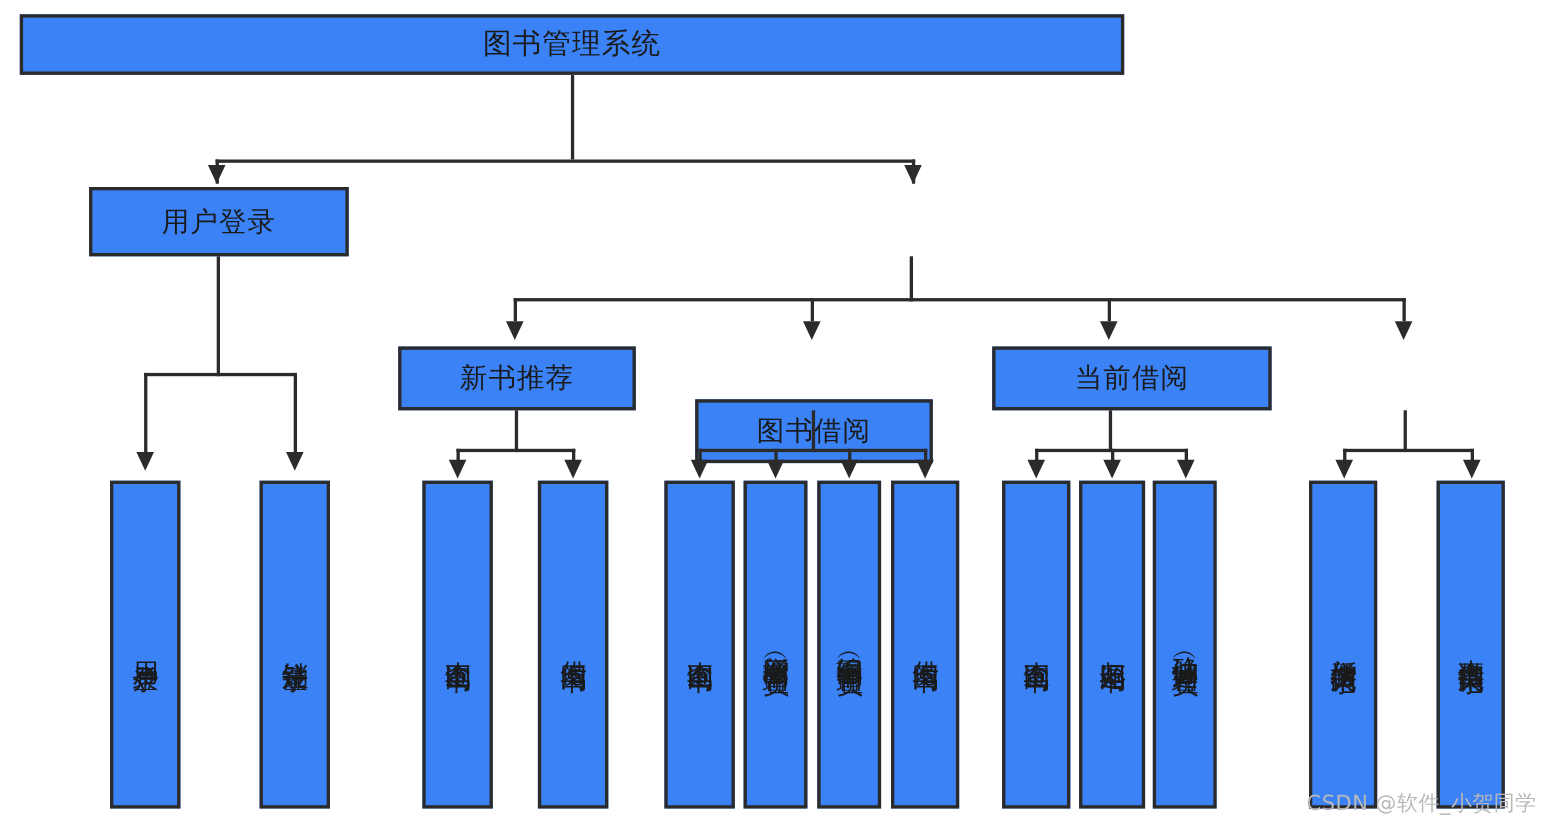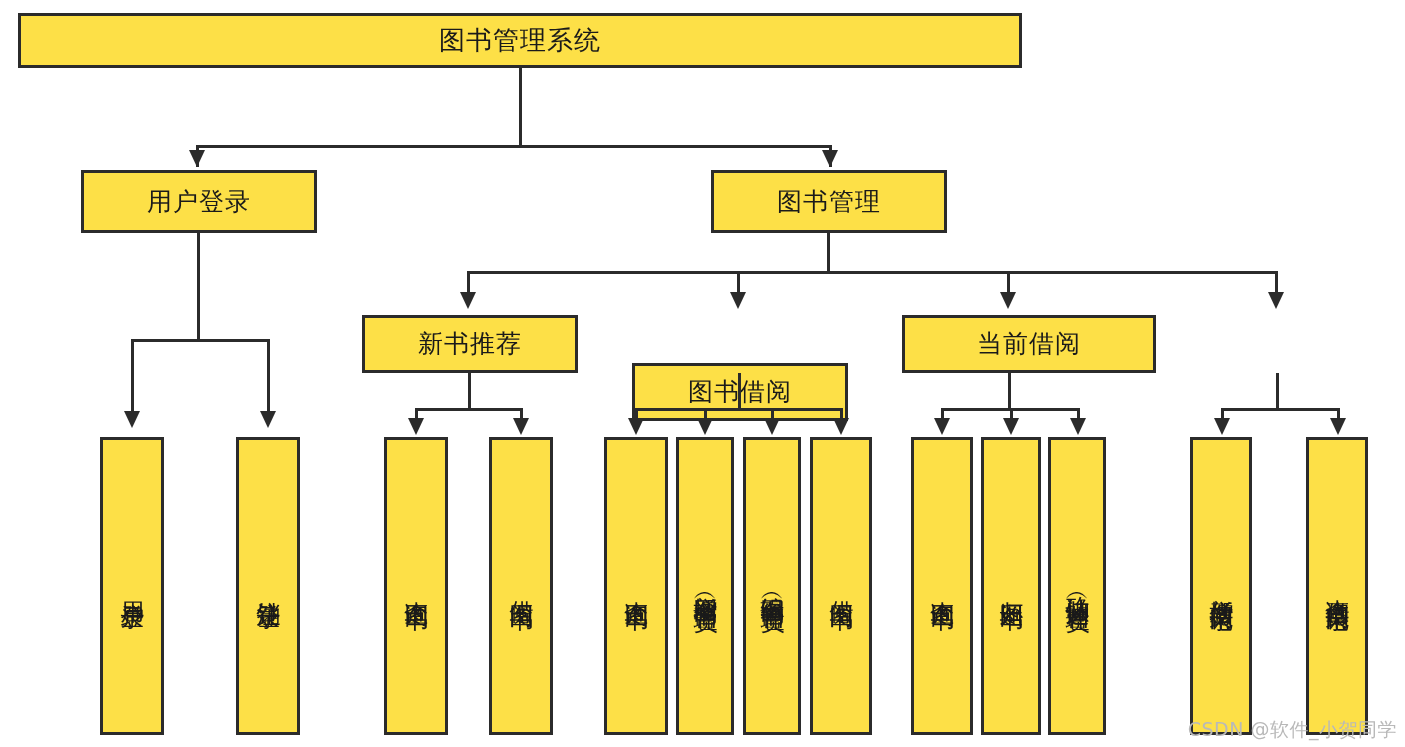--- a/index.html
+++ b/index.html
@@ -14,21 +14,21 @@
     position: relative;
     width: 1405px;
     height: 747px;
     background: #ffffff;
     overflow: hidden;
   }
   .node {
     position: absolute;
     box-sizing: border-box;
     border: 3px solid #2b2b2b;
-    background: #fde047;
+    background: #3b82f6;
     display: flex;
     align-items: center;
     justify-content: center;
     color: #1a1a1a;
   }
   .node-h .label {
     font-size: 25px;
     letter-spacing: 1px;
     line-height: 1.1;
     white-space: nowrap;
@@ -83,23 +83,20 @@
 
   <div class="conn conn-h" style="left:196px; top:145px; width:636px;"></div>
 
   <div class="conn conn-v" style="left:196px; top:145px; height:22px;"></div>
   <div class="arrow" style="left:189px; top:150px;"></div>
   <div class="conn conn-v" style="left:829px; top:145px; height:22px;"></div>
   <div class="arrow" style="left:822px; top:150px;"></div>
 
   <div class="node node-h" style="left:81px; top:170px; width:236px; height:63px;">
     <span class="label">用户登录</span>
-  </div>
-  <div class="node node-h" style="left:711px; top:170px; width:236px; height:63px;">
-    <span class="label">图书管理</span>
   </div>
 
   <div class="conn conn-v" style="left:197px; top:233px; height:109px;"></div>
   <div class="conn conn-h" style="left:131px; top:339px; width:138px;"></div>
   <div class="conn conn-v" style="left:131px; top:339px; height:72px;"></div>
   <div class="arrow" style="left:124px; top:411px;"></div>
   <div class="conn conn-v" style="left:267px; top:339px; height:72px;"></div>
   <div class="arrow" style="left:260px; top:411px;"></div>
 
   <div class="conn conn-v" style="left:827px; top:233px; height:41px;"></div>

